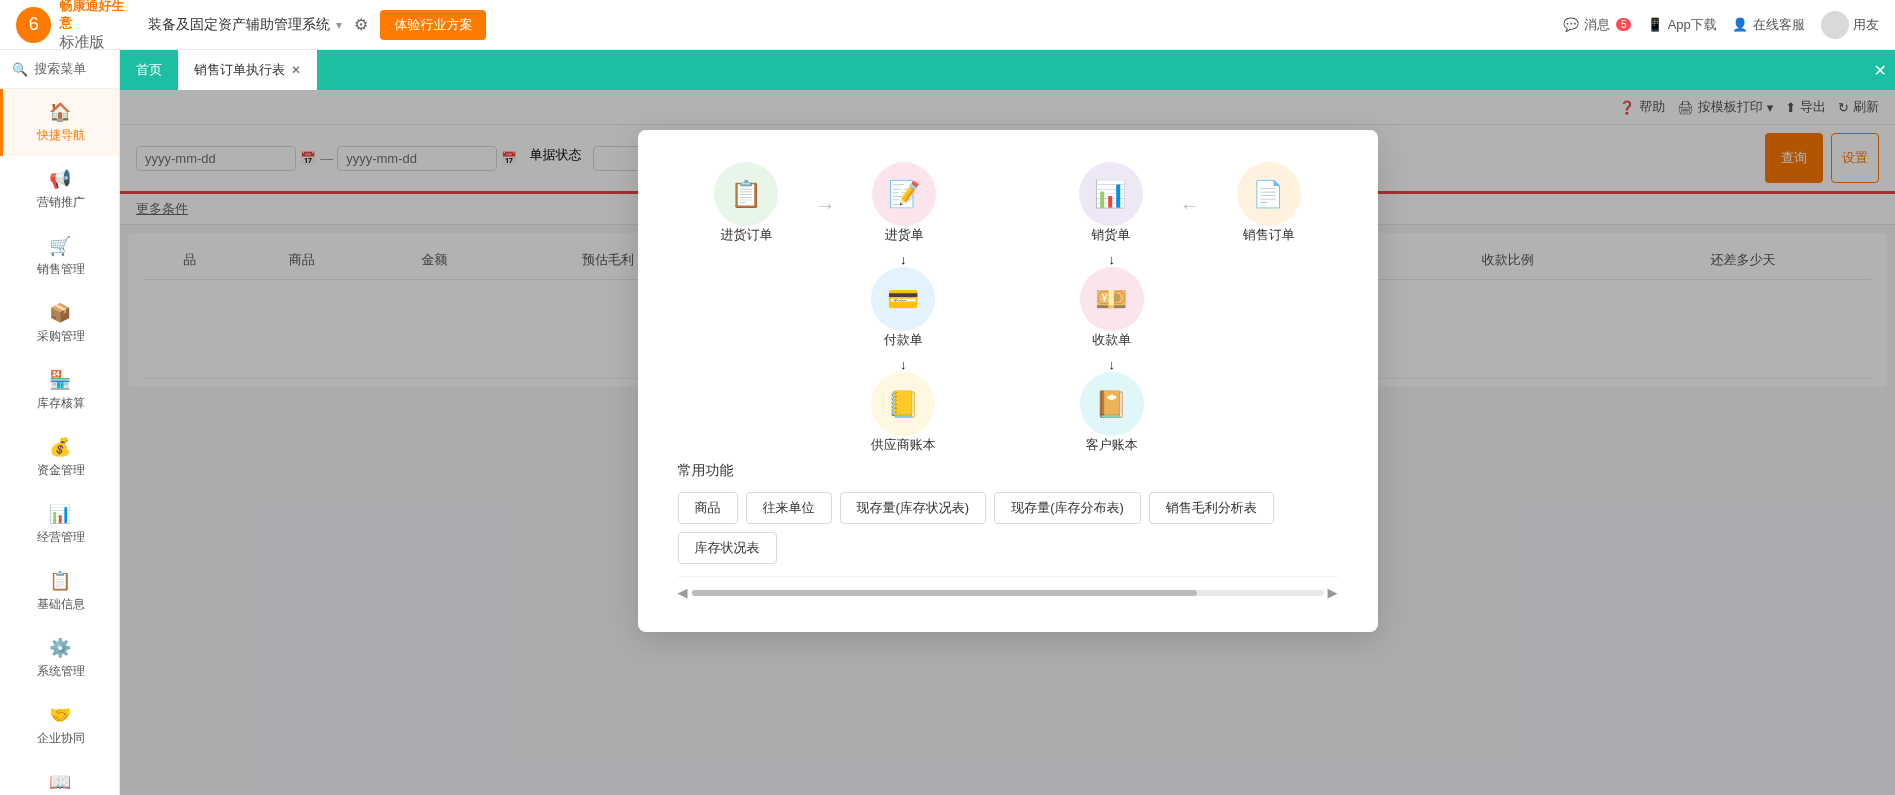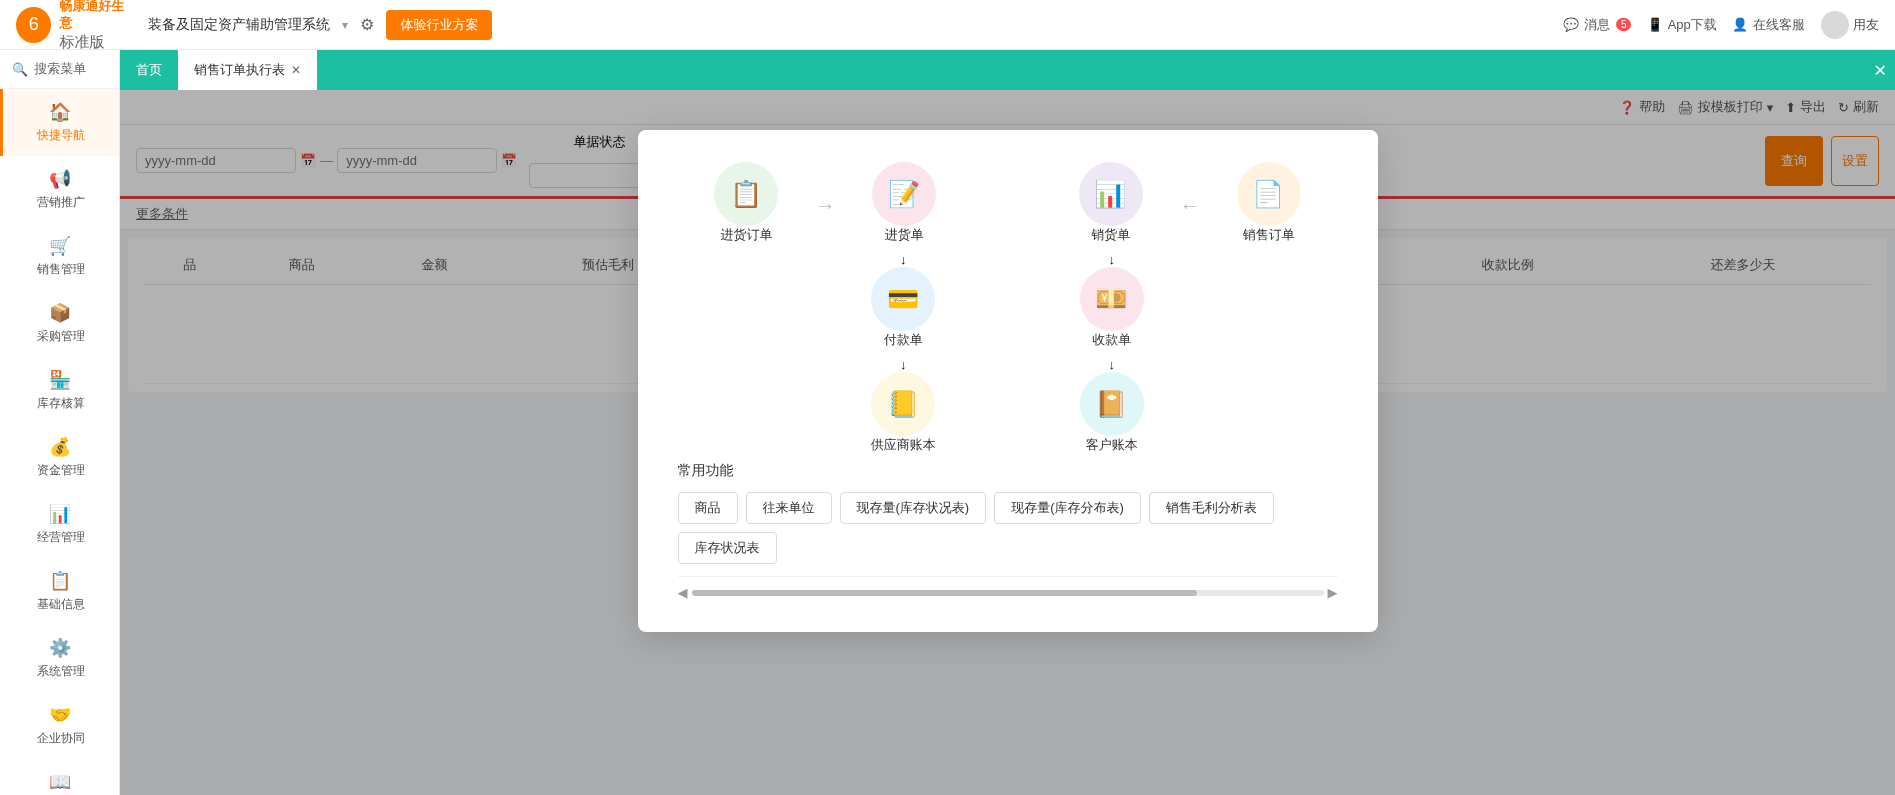--- a/index.html
+++ b/index.html
@@ -12,21 +12,21 @@
     .top-header {
       display: flex; align-items: center; height: 50px;
       background: #fff; border-bottom: 1px solid #e8e8e8;
       padding: 0 16px; gap: 12px;
     }
     .logo-area { display: flex; align-items: center; gap: 8px; width: 120px; }
     .logo-icon { width: 36px; height: 36px; background: #ff7a00; border-radius: 50%; display: flex; align-items: center; justify-content: center; color: #fff; font-size: 18px; }
     .logo-text { font-size: 12px; color: #333; line-height: 1.3; }
     .logo-text .main { font-weight: bold; font-size: 13px; color: #ff7a00; }
     .logo-text .sub { font-size: 15px; color: #666; }
-    .system-title { display: flex; align-items: center; gap: 12px; color: #333; font-size: 14px; font-weight: 500; }
+    .system-title { display: flex; align-items: center; gap: 6px; color: #333; font-size: 14px; font-weight: 500; }
     .dropdown-arrow { color: #999; font-size: 12px; }
     .settings-icon { color: #666; font-size: 16px; cursor: pointer; }
     .trial-btn {
       background: #ff7a00; color: #fff; border: none; border-radius: 4px;
       padding: 6px 14px; font-size: 13px; cursor: pointer;
     }
     .header-right { margin-left: auto; display: flex; align-items: center; gap: 16px; }
     .header-action { display: flex; align-items: center; gap: 4px; color: #555; font-size: 13px; cursor: pointer; }
     .badge { background: #ff4d4f; color: #fff; border-radius: 10px; font-size: 10px; padding: 1px 5px; margin-left: 2px; }
     .user-avatar { width: 28px; height: 28px; background: #d9d9d9; border-radius: 50%; }
@@ -269,21 +269,21 @@
         </div>
 
         <div class="filter-row">
           <div style="display:flex;align-items:center;gap:4px;">
             <input class="filter-input" placeholder="yyyy-mm-dd" style="">
             <span style="color:#999;">📅</span>
             <span style="color:#999;">—</span>
             <input class="filter-input" placeholder="yyyy-mm-dd" style="">
             <span style="color:#999;">📅</span>
           </div>
-          <div style="display:flex;align-items:center;gap:12px;flex-direction:column;">
+          <div style="display:flex;align-items:flex-start;gap:12px;">
             <span>单据状态</span>
             <select class="filter-select">
               <option></option>
             </select>
           </div>
           <div style="margin-left:auto;display:flex;gap:8px;">
             <button class="query-btn">查询</button>
             <button class="setting-btn">设置</button>
           </div>
         </div>

